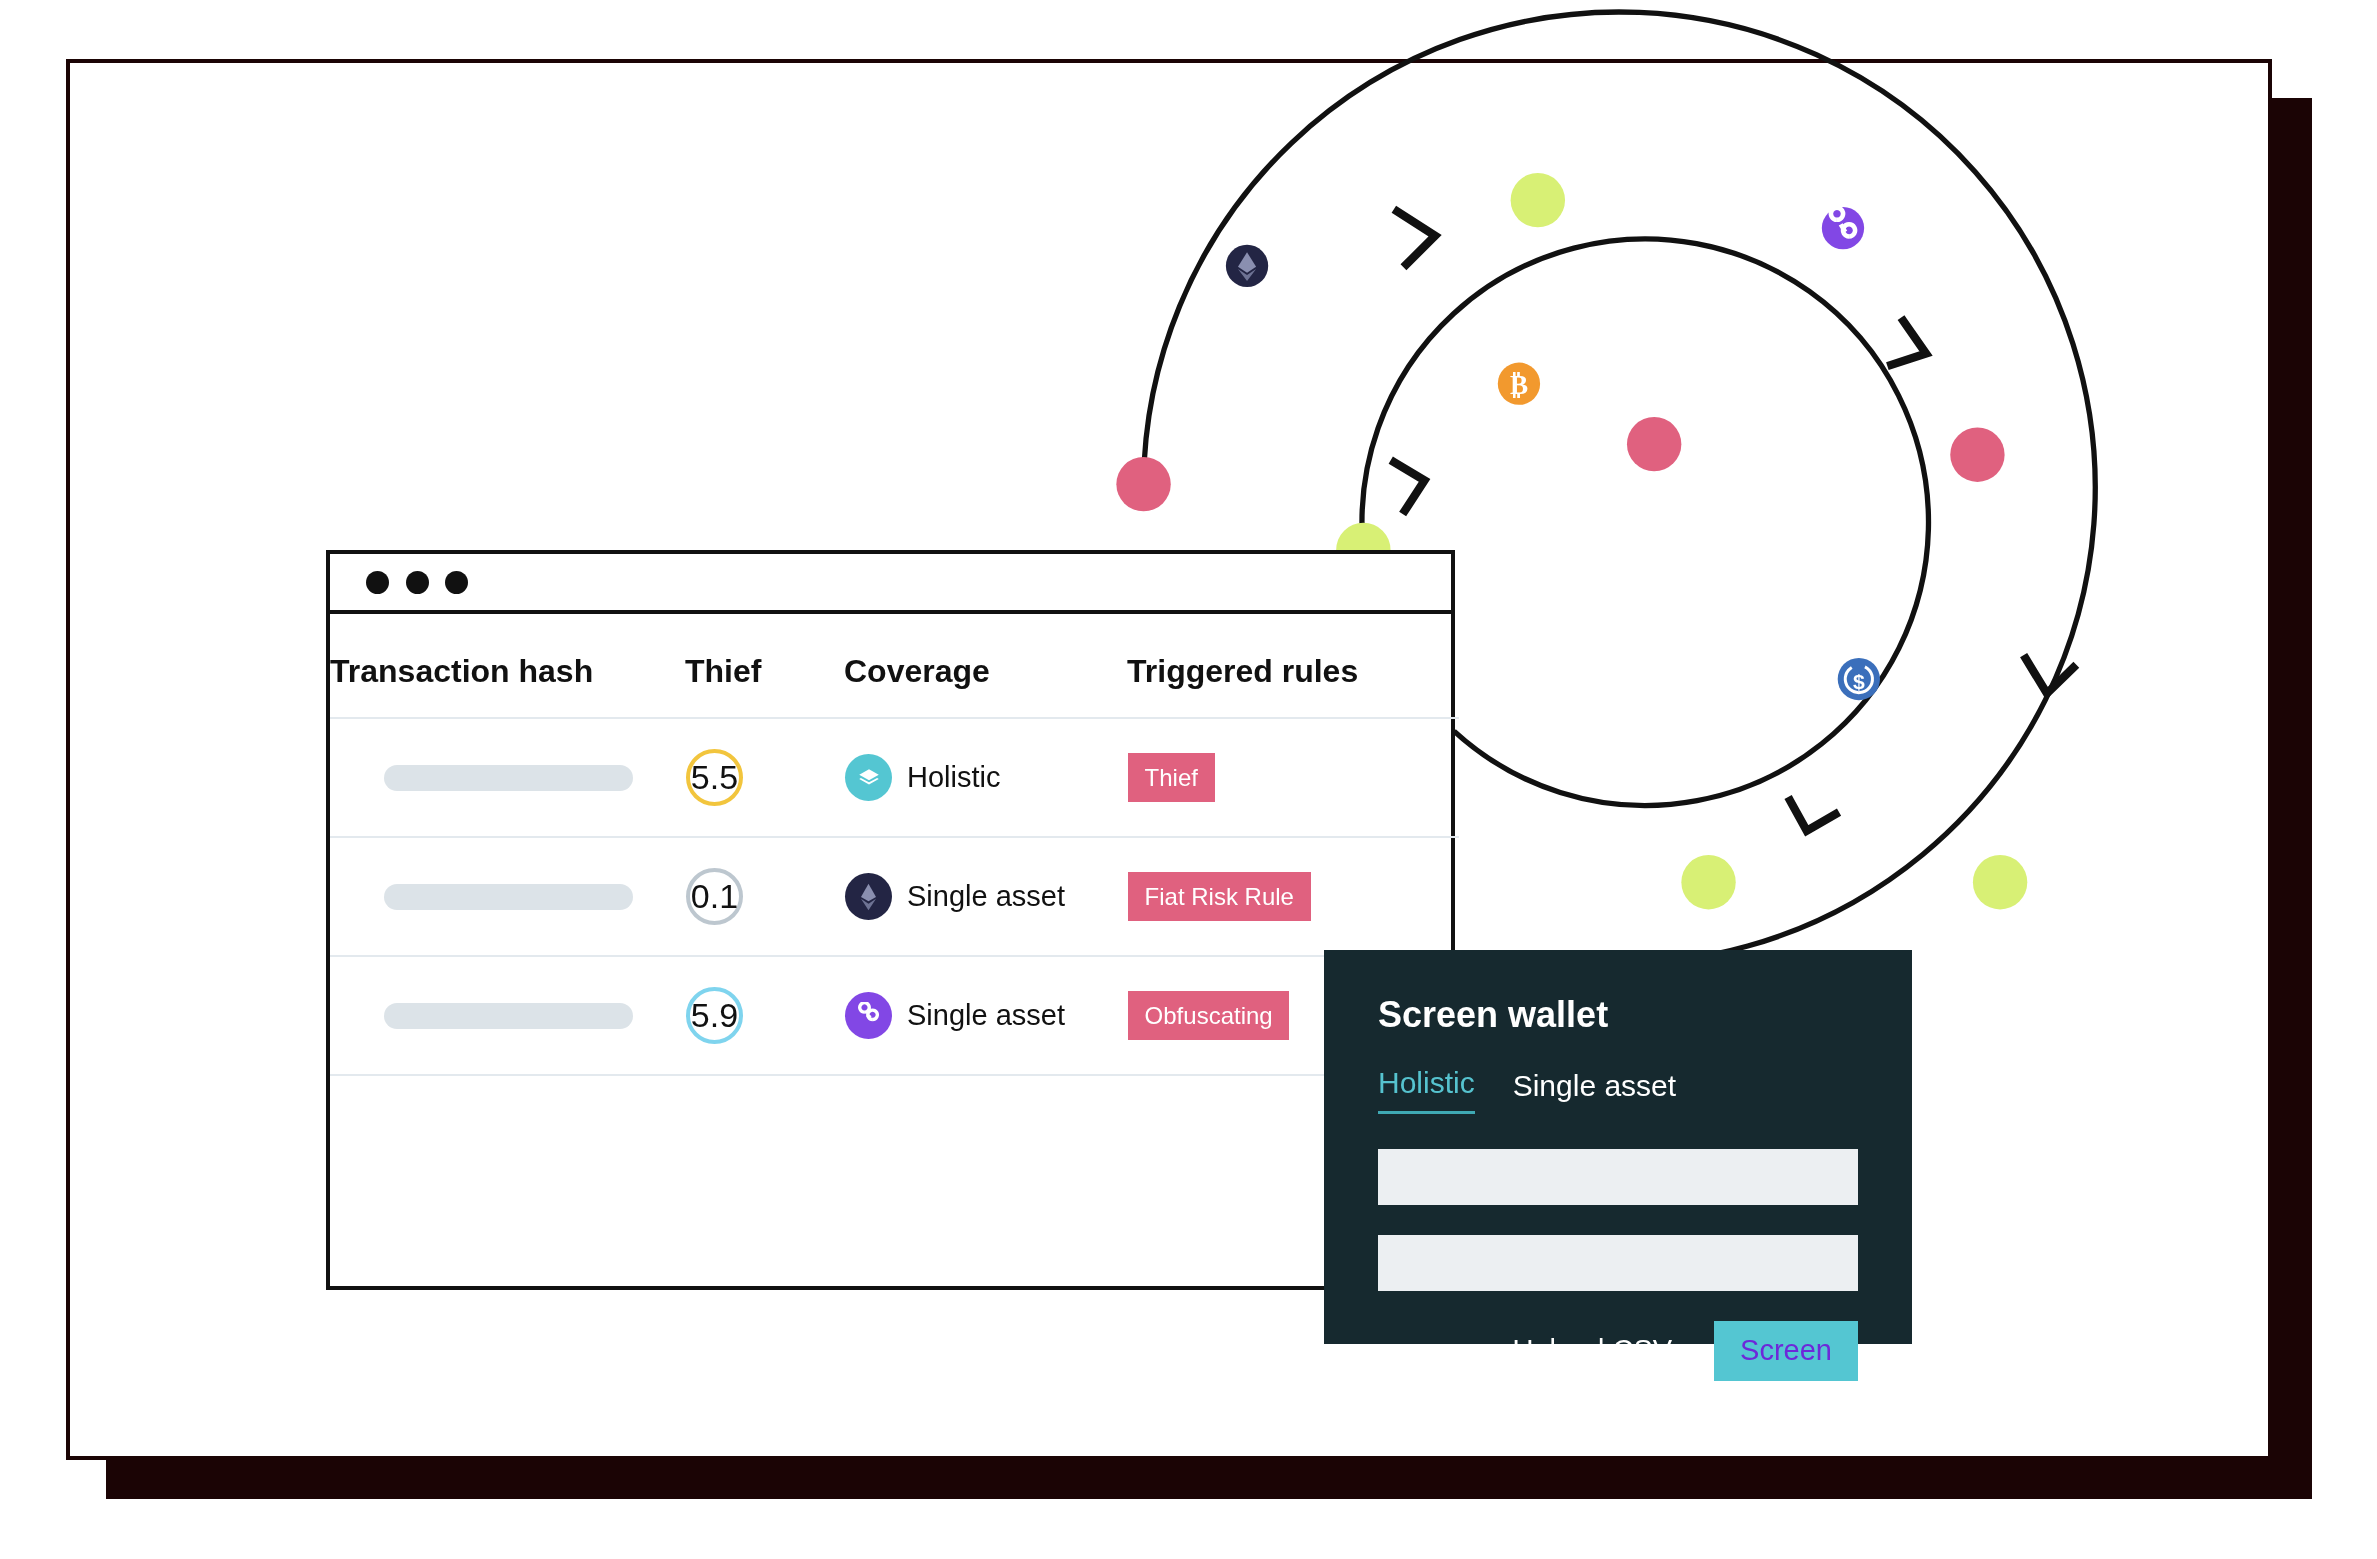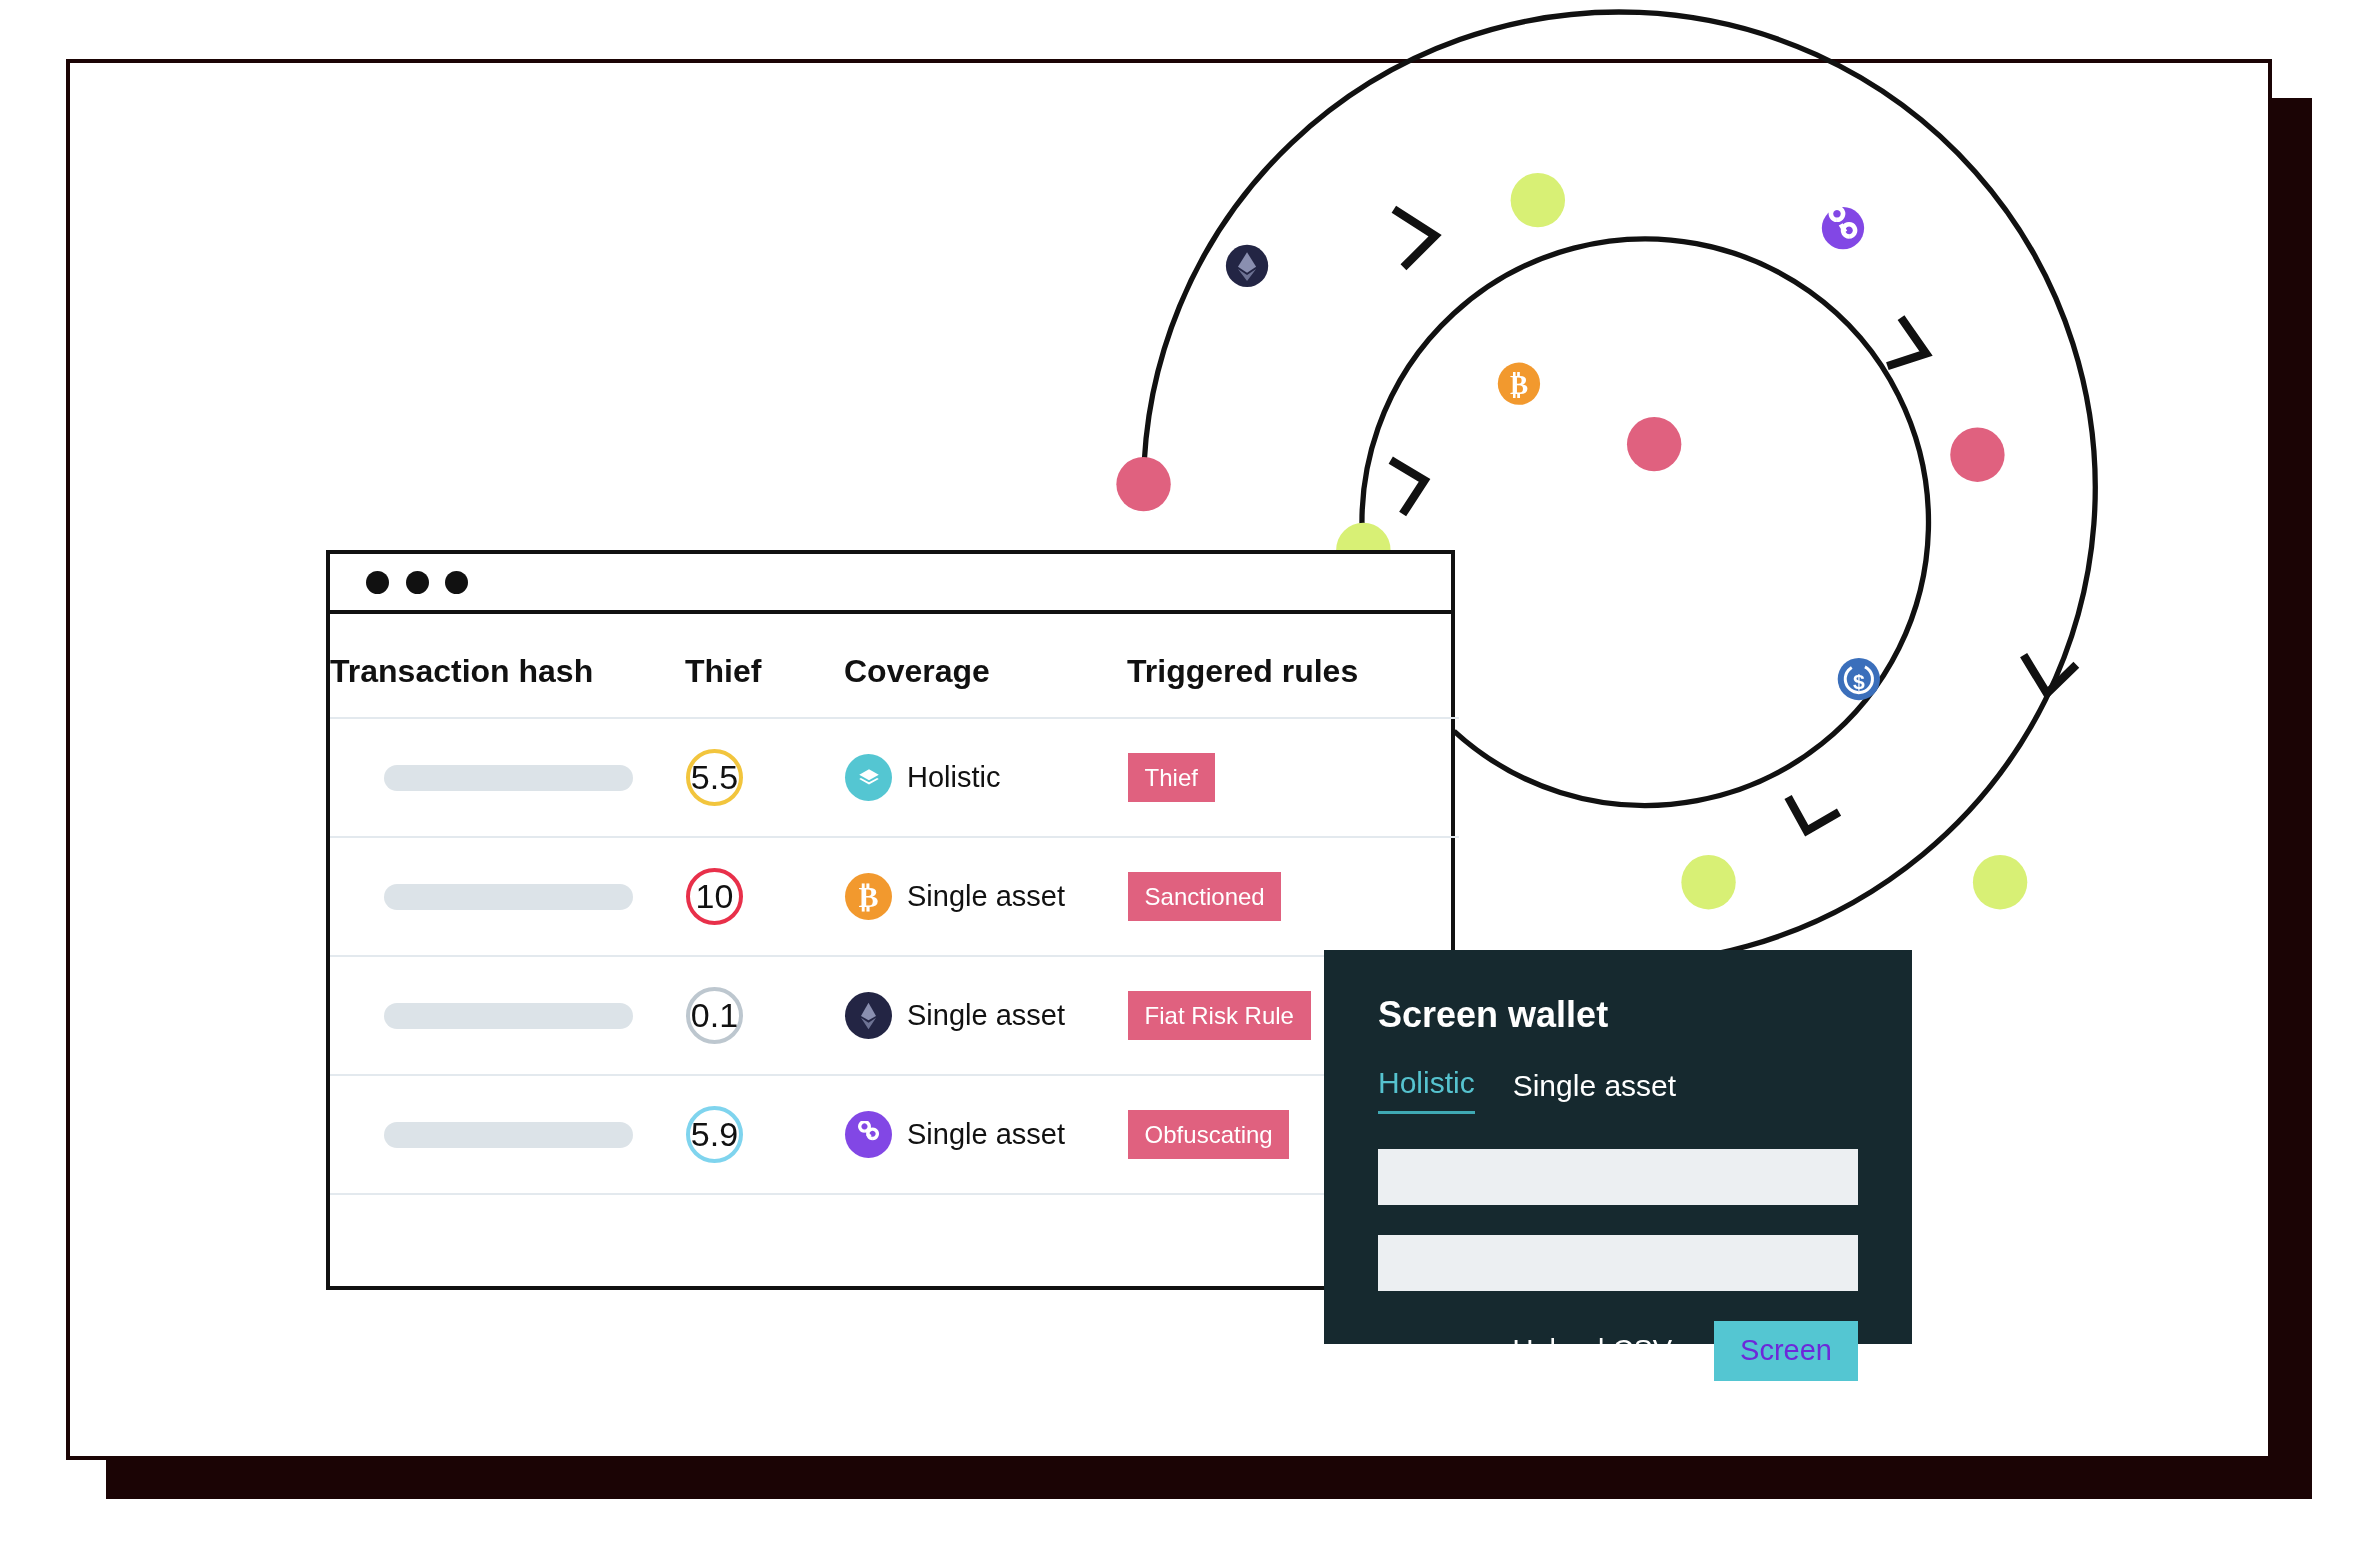--- a/index.html
+++ b/index.html
@@ -153,38 +153,20 @@
                 </svg>
               </span>
               <span class="cov-label">Holistic</span>
             </div>
           </td>
           <td>
             <span class="rule-badge">Thief</span>
           </td>
         </tr>
 
-        <tr>
-          <td class="c-hash">
-            <div class="hash-bar"></div>
-          </td>
-          <td>
-            <div class="risk-circle" style="border-color:#e8304a">10</div>
-          </td>
-          <td>
-            <div class="cov-cell">
-              <span class="cov-icon" style="background:#f2992e;color:#fff;
-                    font-size:30px;font-family:'Liberation Serif',serif;font-weight:bold">₿</span>
-              <span class="cov-label">Single asset</span>
-            </div>
-          </td>
-          <td>
-            <span class="rule-badge">Sanctioned</span>
-          </td>
-        </tr>
 
         <tr>
           <td class="c-hash">
             <div class="hash-bar"></div>
           </td>
           <td>
             <div class="risk-circle" style="border-color:#bdc7cf">0.1</div>
           </td>
           <td>
             <div class="cov-cell">

